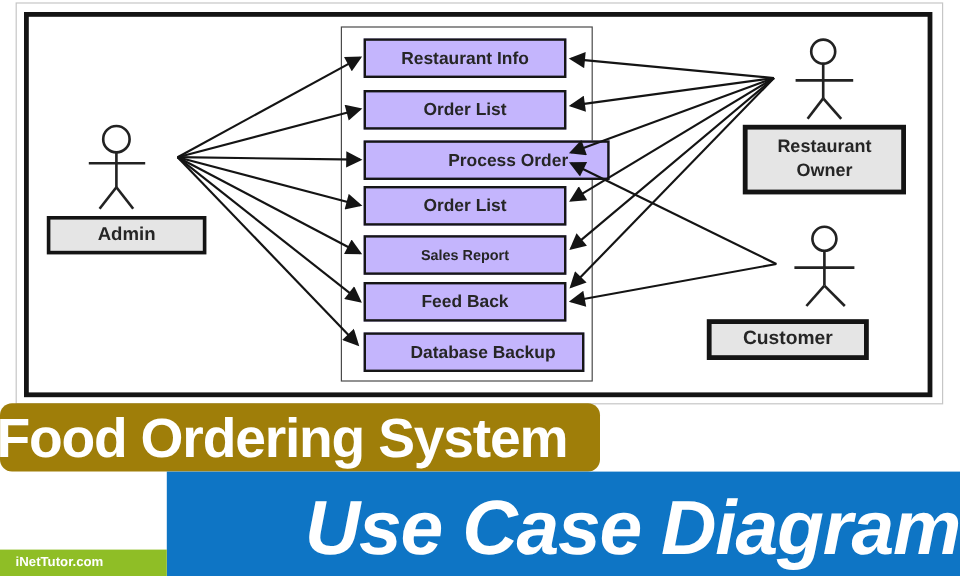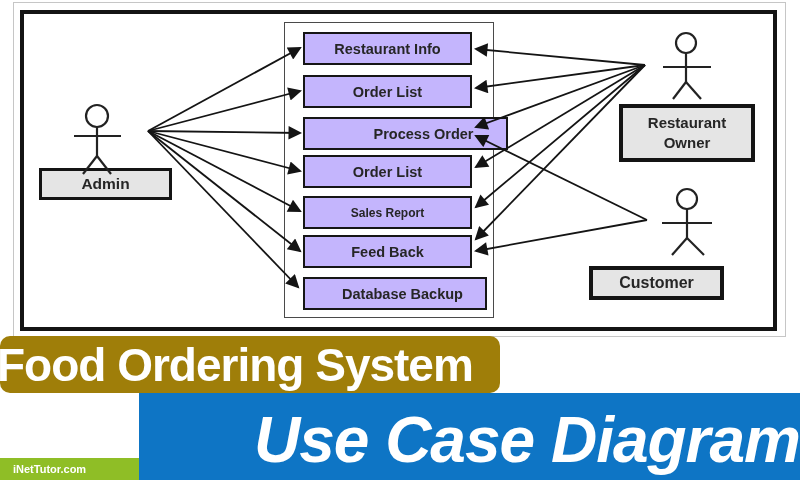--- a/index.html
+++ b/index.html
@@ -27,21 +27,21 @@
     border:2px solid #161616;background:#c4b5fd;
     display:flex;align-items:center;justify-content:center;
     font-size:14.5px;font-weight:700;color:#262626;white-space:nowrap;
   }
   .usecase.small{font-size:12px;}
   .actor-label{
     position:absolute;background:#e5e5e5;color:#262626;
     display:flex;align-items:center;justify-content:center;
     text-align:center;font-weight:600;
   }
-  .admin-box{left:39px;top:168px;width:127px;height:26px;border:3px solid #141414;font-size:15.5px;}
+  .admin-box{left:39px;top:180px;width:127px;height:26px;border:3px solid #141414;font-size:15.5px;}
   .owner-box{left:619px;top:104px;width:128px;height:50px;border:4px solid #141414;font-size:15px;line-height:1.32;}
   .customer-box{left:589px;top:266px;width:127px;height:26px;border:4px solid #141414;font-size:16px;}
   .lines-svg{position:absolute;left:0;top:0;width:800px;height:336px;}
 
   
   .band-title{
     position:absolute;left:0;top:336px;width:500px;height:57px;
     display:flex;align-items:center;overflow:hidden;border-radius:10px;
   }
   .band-title span{

